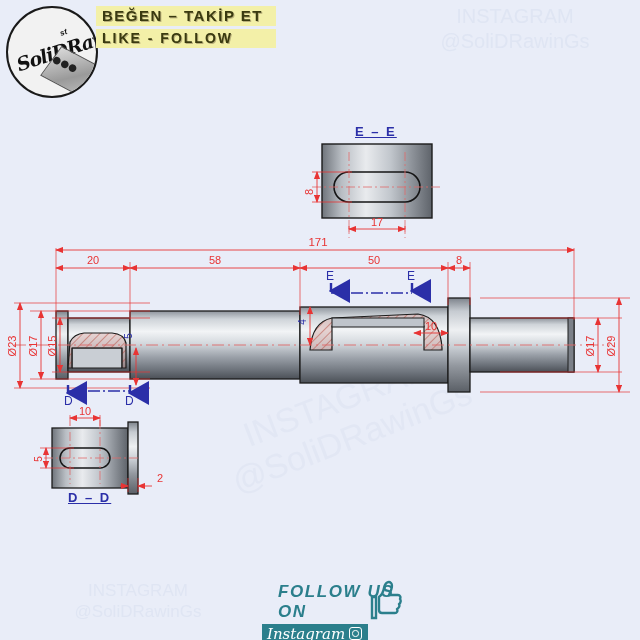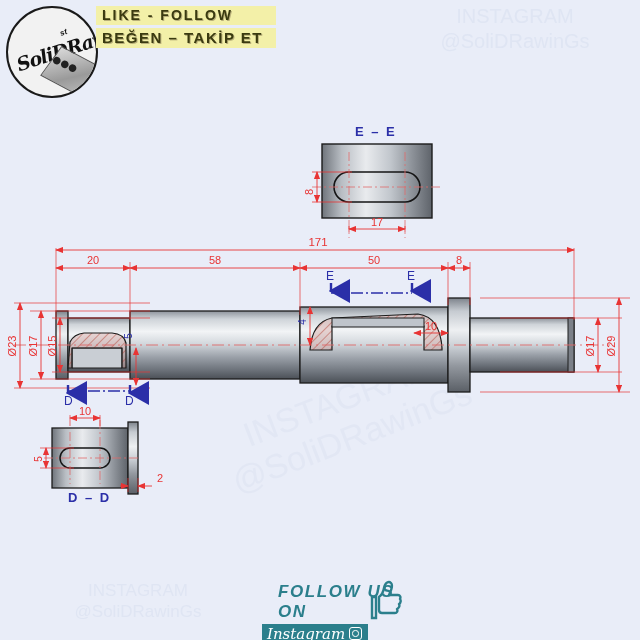--- a/index.html
+++ b/index.html
@@ -127,20 +127,21 @@
     color:#2b7f8c;
   }
 
   
   .sec-title{
     position:absolute;
     font-family:"Liberation Sans", sans-serif;
     font-size:13px;
     font-weight:bold;
     color:#2b2fa8;
+    text-decoration:underline;
     letter-spacing:2px;
     text-align:center;
   }
   .t-ee{left:355px;top:124px;}
   .t-dd{left:56px;top:490px;margin-left:12px;}
 </style>
 </head>
 <body>
 
 <div class="canvas">
@@ -359,22 +360,22 @@
   <div class="logo-wrap">
     <div class="logo-circle">
       <div class="logo-text">SoliDRawinG</div>
       <div class="logo-st">st</div>
       <div class="logo-sub"></div>
       <div class="logo-dots">●●●</div>
     </div>
   </div>
 
   <div class="banner">
+    <span class="banner-line">BEĞEN – TAKİP ET</span>
     <span class="banner-line l2">LIKE - FOLLOW</span>
-    <span class="banner-line">BEĞEN – TAKİP ET</span>
   </div>
 
   <div class="follow">
     <div class="follow-top">FOLLOW US ON</div>
     <div class="follow-bar">
       <span>Instagram</span><span class="ig-glyph"></span>
     </div>
     <svg class="thumb" viewBox="0 0 36 40">
       <path d="M10,17 L10,38 L6,38 L6,17 Z" fill="none" stroke="#2b7f8c" stroke-width="2.4"></path>
       <path d="M13,17 C13,17 17,14 18,8 C19,2 23,1 25,3 C27,5 25,11 23,15 L32,15 C34,15 35,17 34,19 C35,20 35,23 33,24 C34,26 33,28 31,29 C32,31 31,33 29,33 L16,33 C14,33 13,32 13,30 Z" fill="none" stroke="#2b7f8c" stroke-width="2.4" stroke-linejoin="round"></path>

